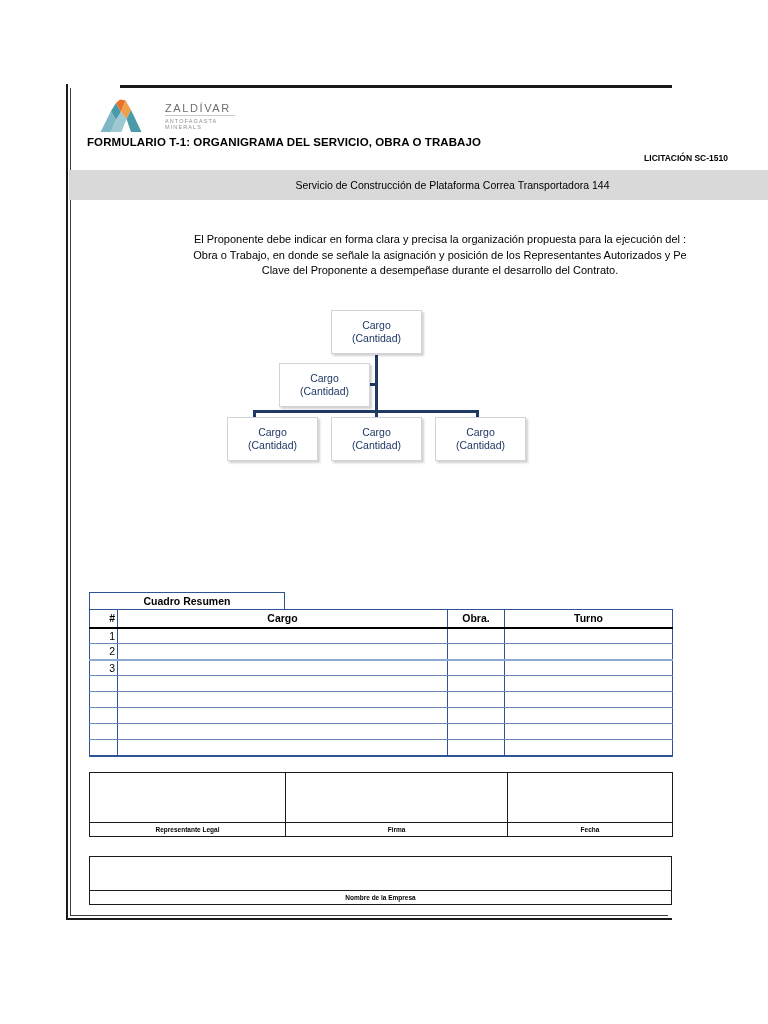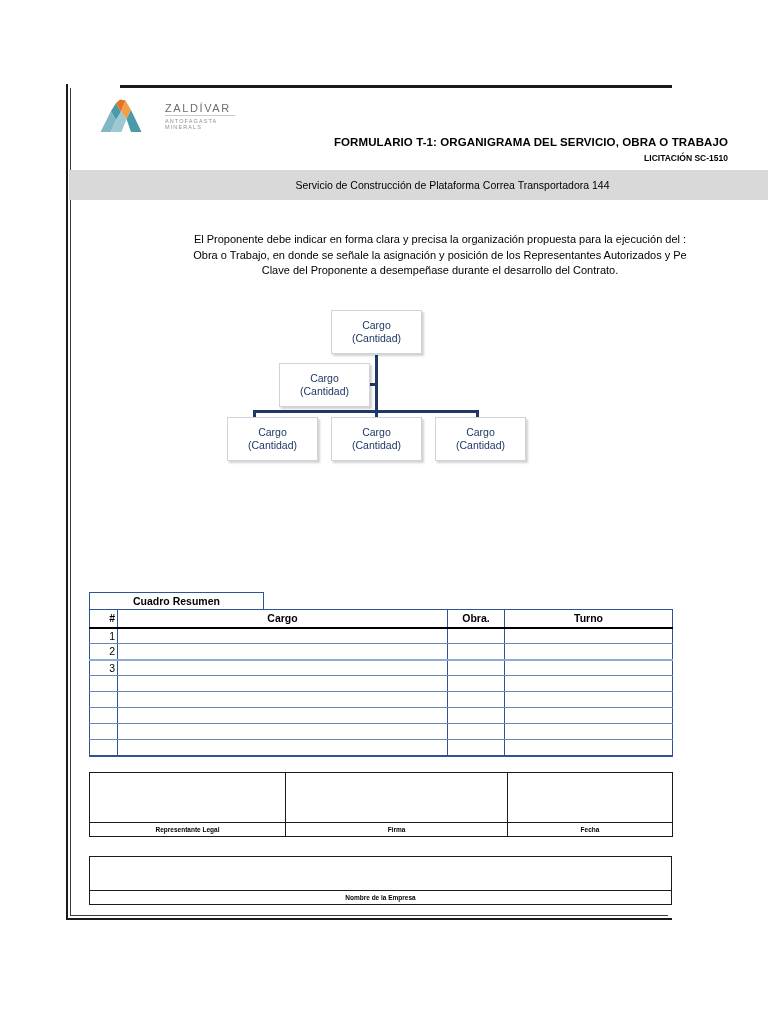--- a/index.html
+++ b/index.html
@@ -75,21 +75,21 @@
     color: #8d8f92;
     margin-top: 2px;
   }
 
   
   #form-title {
     position: absolute;
     left: 87px;
     top: 136px;
     width: 641px;
-    text-align: right;
+    text-align: left;
     font-size: 11.5px;
     font-weight: bold;
     letter-spacing: 0.1px;
   }
   #tender-line {
     position: absolute;
     left: 87px;
     top: 153px;
     width: 641px;
     text-align: right;
@@ -148,21 +148,21 @@
   .org-line {
     position: absolute;
     background: #1f3864;
   }
 
   
   #cuadro-resumen-box {
     position: absolute;
     left: 89px;
     top: 592px;
-    width: 175px;
+    width: 196px;
     height: 18px;
     border: 1px solid #2e5496;
     box-sizing: border-box;
     display: flex;
     align-items: center;
     justify-content: center;
     font-size: 10.5px;
     font-weight: bold;
     background: #ffffff;
   }

